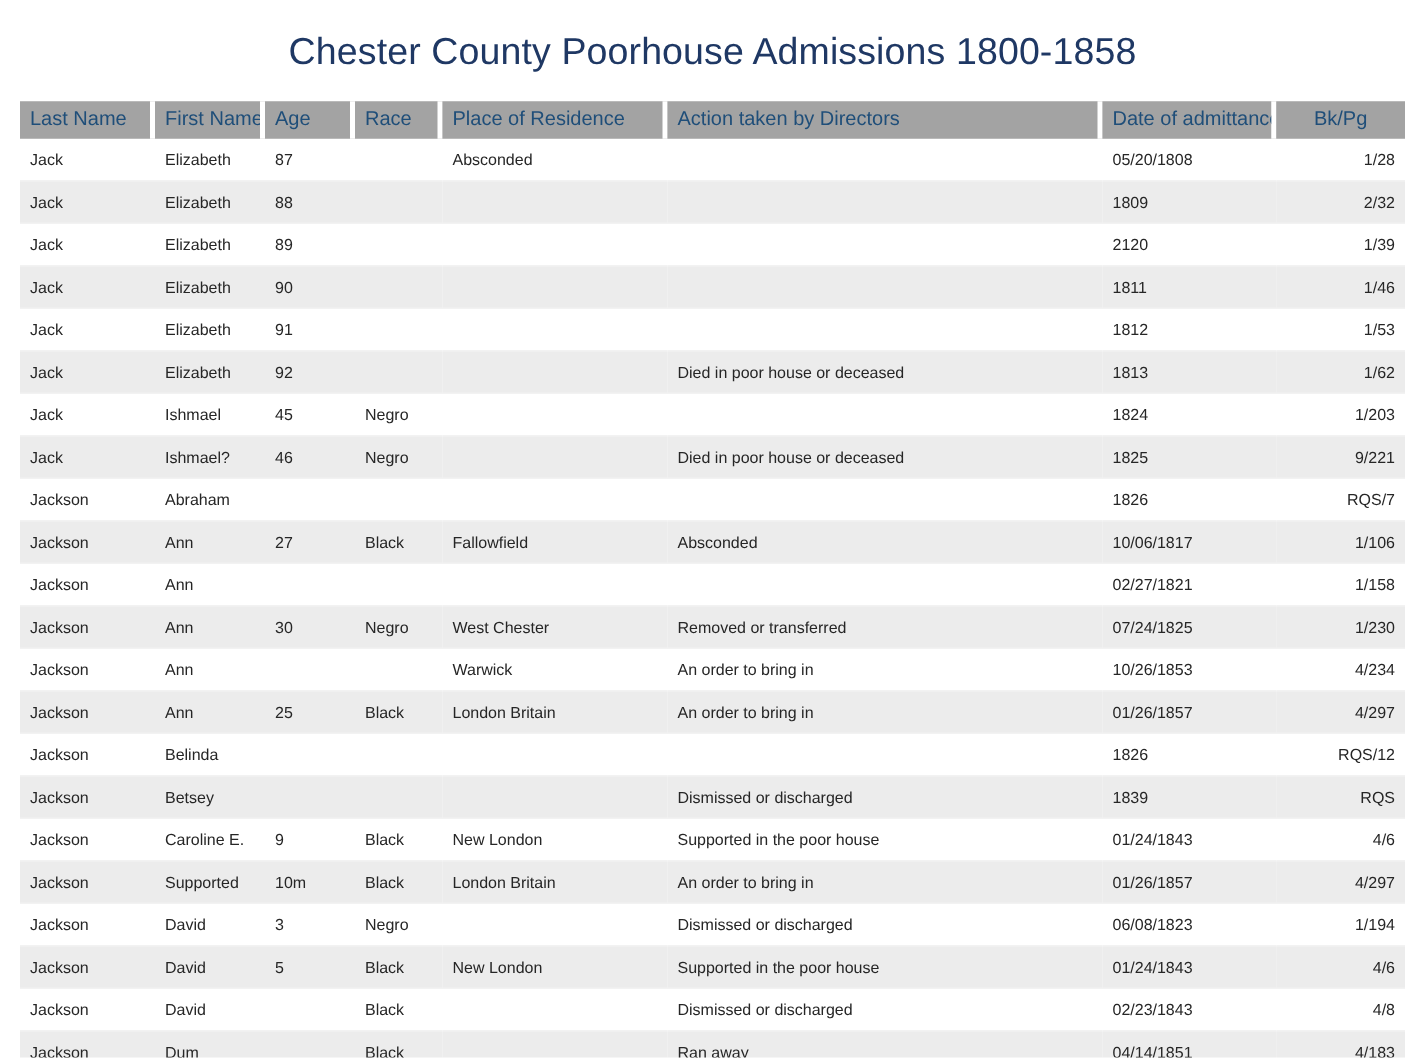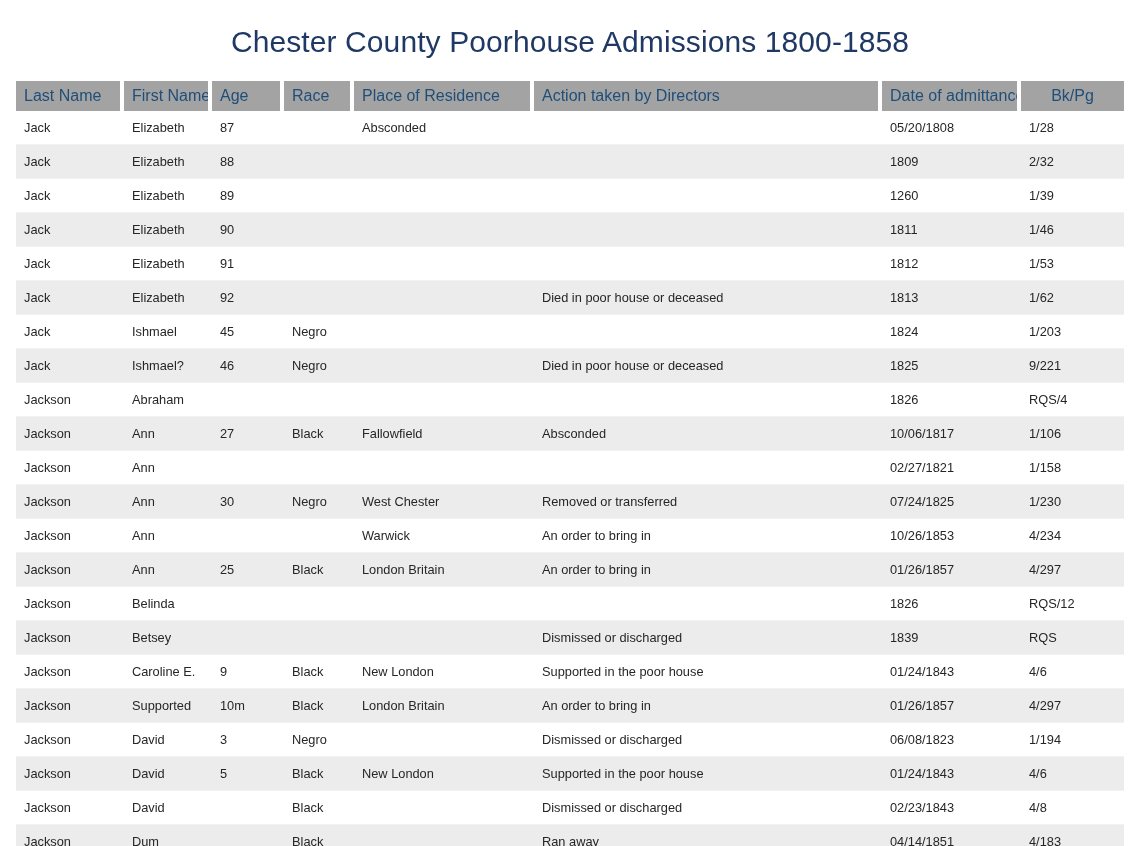--- a/index.html
+++ b/index.html
@@ -66,21 +66,21 @@
     border-bottom: 1px solid #f2f2f2;
     box-sizing: border-box;
     white-space: nowrap;
     overflow: hidden;
     text-overflow: ellipsis;
   }
   table.grid tbody tr.alt td {
     background: #ececec;
   }
   table.grid tbody td.center {
-    text-align: left;
+    text-align: right;
   }
   table.grid tbody tr:last-child td {
     border-bottom: none;
   }
   
   col.c-last { width: 108px; }
   col.c-first { width: 88px; }
   col.c-age { width: 72px; }
   col.c-race { width: 70px; }
   col.c-place { width: 180px; }
@@ -140,21 +140,21 @@
             <td>1809</td>
             <td class="center">2/32</td>
           </tr>
           <tr>
             <td>Jack</td>
             <td>Elizabeth</td>
             <td>89</td>
             <td></td>
             <td></td>
             <td></td>
-            <td>1260</td>
+            <td>2120</td>
             <td class="center">1/39</td>
           </tr>
           <tr class="alt">
             <td>Jack</td>
             <td>Elizabeth</td>
             <td>90</td>
             <td></td>
             <td></td>
             <td></td>
             <td>1811</td>
@@ -201,21 +201,21 @@
             <td class="center">9/221</td>
           </tr>
           <tr>
             <td>Jackson</td>
             <td>Abraham</td>
             <td></td>
             <td></td>
             <td></td>
             <td></td>
             <td>1826</td>
-            <td class="center">RQS/4</td>
+            <td class="center">RQS/7</td>
           </tr>
           <tr class="alt">
             <td>Jackson</td>
             <td>Ann</td>
             <td>27</td>
             <td>Black</td>
             <td>Fallowfield</td>
             <td>Absconded</td>
             <td>10/06/1817</td>
             <td class="center">1/106</td>

